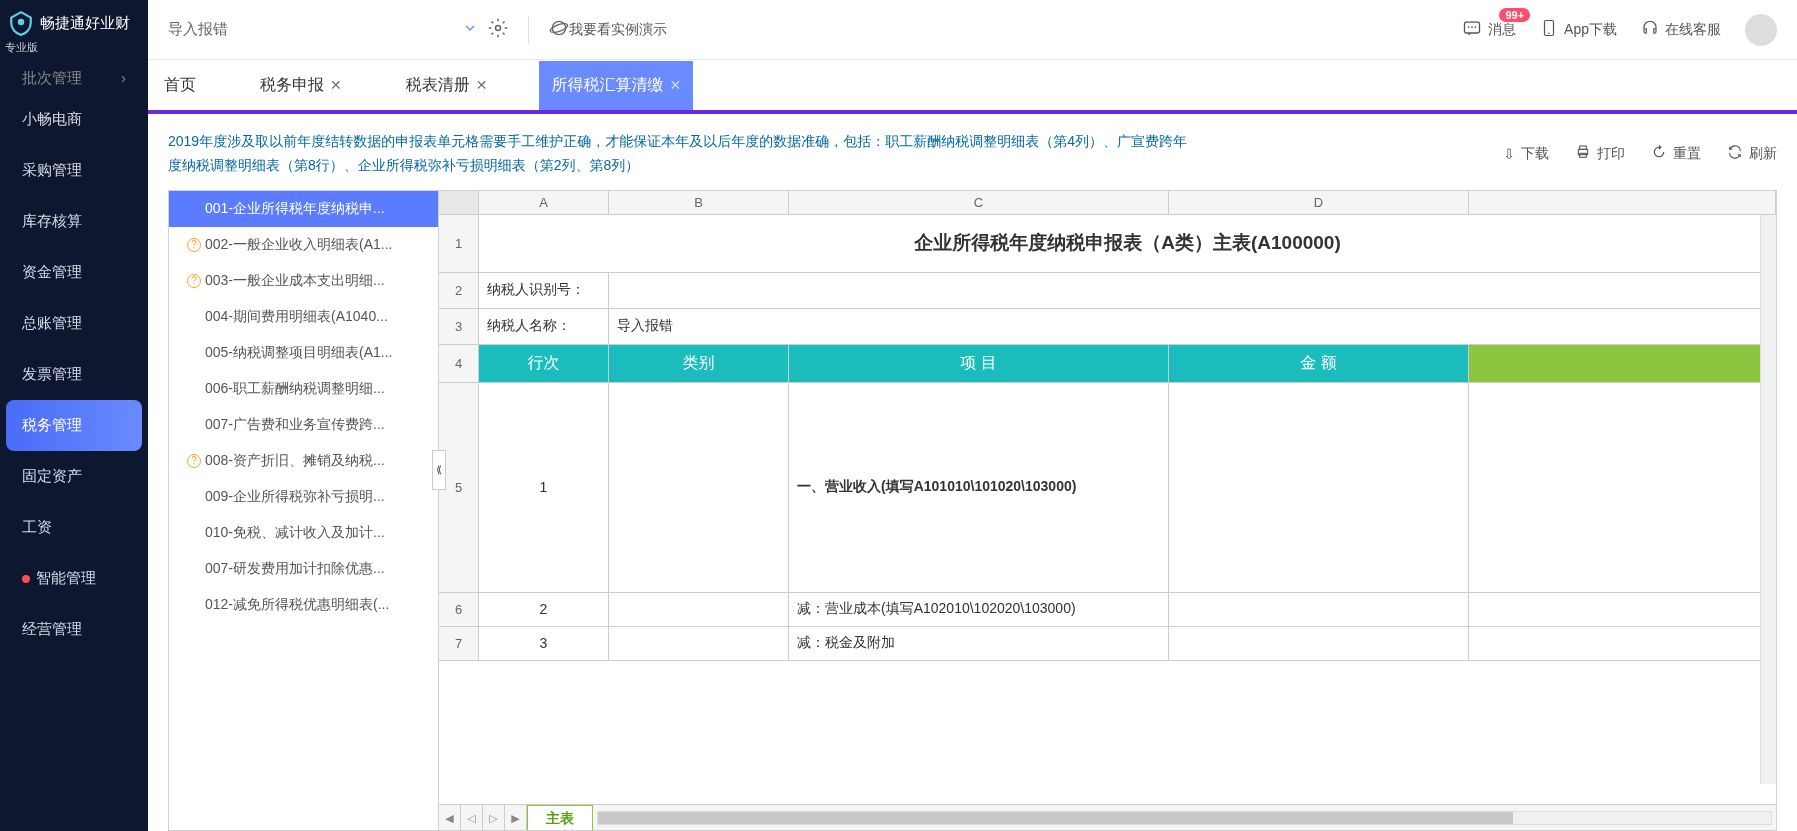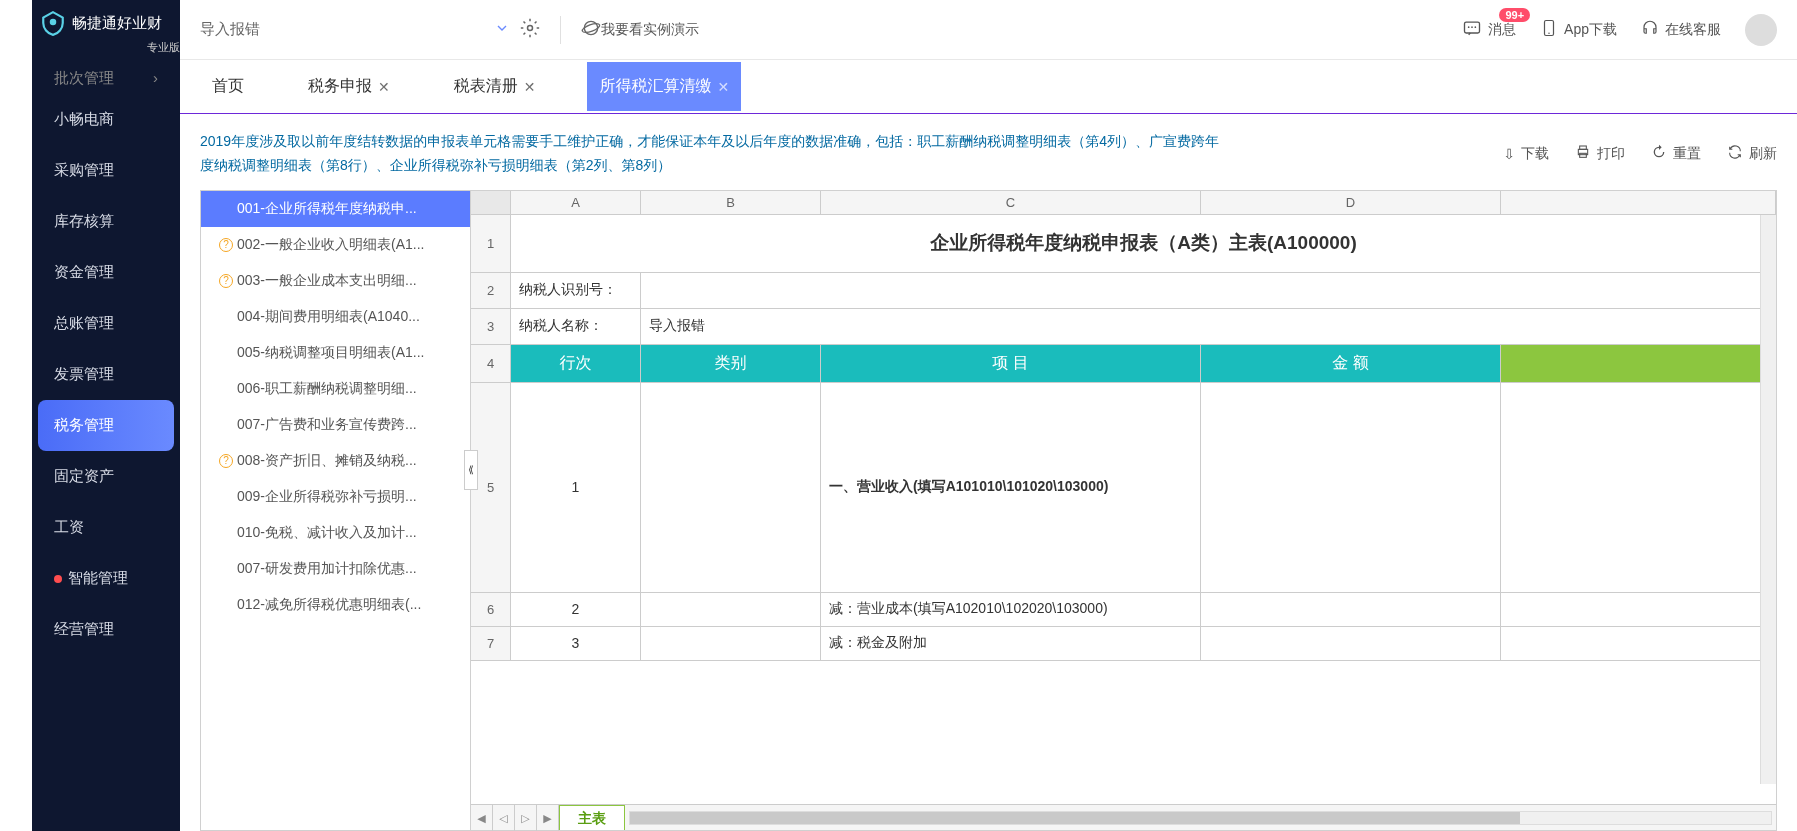--- a/index.html
+++ b/index.html
@@ -1,24 +1,24 @@
 <!DOCTYPE html>
 <html><head>
 <meta charset="utf-8">
 <style>
 * { margin: 0; padding: 0; box-sizing: border-box; }
 body { font-family: "Microsoft YaHei", Arial, sans-serif; font-size: 14px; color: #333; overflow: hidden; }
-.app { display: flex; height: 100vh; margin-left: 32px; }
+.app { display: flex; height: 100vh; }
 
 
 .sidebar { width: 148px; background: #0e1730; color: #fff; display: flex; flex-direction: column; flex-shrink: 0; }
 .logo { display: flex; align-items: center; padding: 10px 8px 4px; gap: 6px; }
 .logo-icon { width: 26px; height: 26px; display: flex; align-items: center; justify-content: center; }
 .logo-text { font-size: 15px; color: #fff; white-space: nowrap; }
-.edition { font-size: 11px; color: #ccc; padding: 0 0 8px 5px; text-align: right; }
+.edition { font-size: 11px; color: #ccc; padding: 0 0 8px 5px; }
 .sidebar-item { padding: 16px 22px; color: #d8dce6; cursor: pointer; font-size: 15px; position: relative; }
 .sidebar-item.partial { color: #888; padding-top: 6px; padding-bottom: 6px; }
 .sidebar-item.active { background: linear-gradient(90deg, #4a6cf7, #6a8aff); color: #fff; border-radius: 8px; margin: 0 6px; padding-left: 16px; }
 .sidebar-item .reddot { width: 8px; height: 8px; background: #ff4d4f; border-radius: 50%; display: inline-block; margin-right: 6px; vertical-align: middle; }
 
 
 .main { flex: 1; display: flex; flex-direction: column; min-width: 0; }
 
 
 .topbar { height: 60px; border-bottom: 1px solid #e8e8e8; display: flex; align-items: center; padding: 0 20px; gap: 20px; }
@@ -27,21 +27,21 @@
 .chevron-icon svg { width: 16px; height: 16px; }
 .gear-icon svg { width: 20px; height: 20px; }
 .demo-link { display: flex; align-items: center; color: #555; cursor: pointer; }
 .topbar-spacer { flex: 1; }
 .topbar-right { display: flex; align-items: center; gap: 24px; }
 .topbar-action { display: flex; align-items: center; gap: 6px; color: #555; cursor: pointer; position: relative; }
 .badge { position: absolute; top: -10px; right: -14px; background: #ff4d6a; color: #fff; font-size: 11px; padding: 1px 6px; border-radius: 10px; font-weight: bold; }
 .avatar { width: 32px; height: 32px; border-radius: 50%; background: #ddd; }
 
 
-.tabs { height: 54px; border-bottom: 1px solid #6d28d9; display: flex; align-items: center; padding: 0 20px; gap: 40px; text-align: right; }
+.tabs { height: 54px; border-bottom: 4px solid #6d28d9; display: flex; align-items: center; padding: 0 4px; gap: 40px; text-align: right; }
 .tab { padding: 14px 12px; cursor: pointer; font-size: 16px; color: #333; display: flex; align-items: center; gap: 6px; }
 .tab.active { background: #6a8aff; color: #fff; }
 .tab .close { font-size: 14px; opacity: 0.7; }
 
 
 .notice-row { display: flex; align-items: flex-start; padding: 16px 20px 12px; gap: 20px; }
 .notice-text { color: #0369a1; line-height: 1.7; font-size: 14px; flex: 1; max-width: 1020px; }
 .toolbar-actions { display: flex; gap: 26px; margin-left: auto; padding-top: 14px; }
 .tool-btn { display: flex; align-items: center; gap: 6px; color: #555; cursor: pointer; white-space: nowrap; }
 

